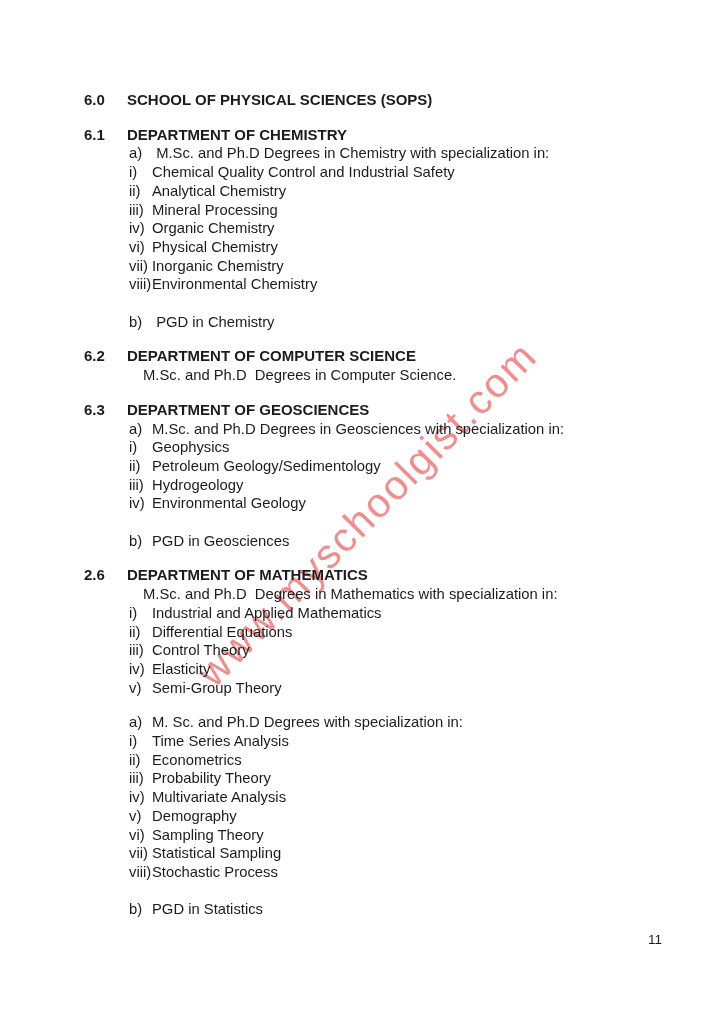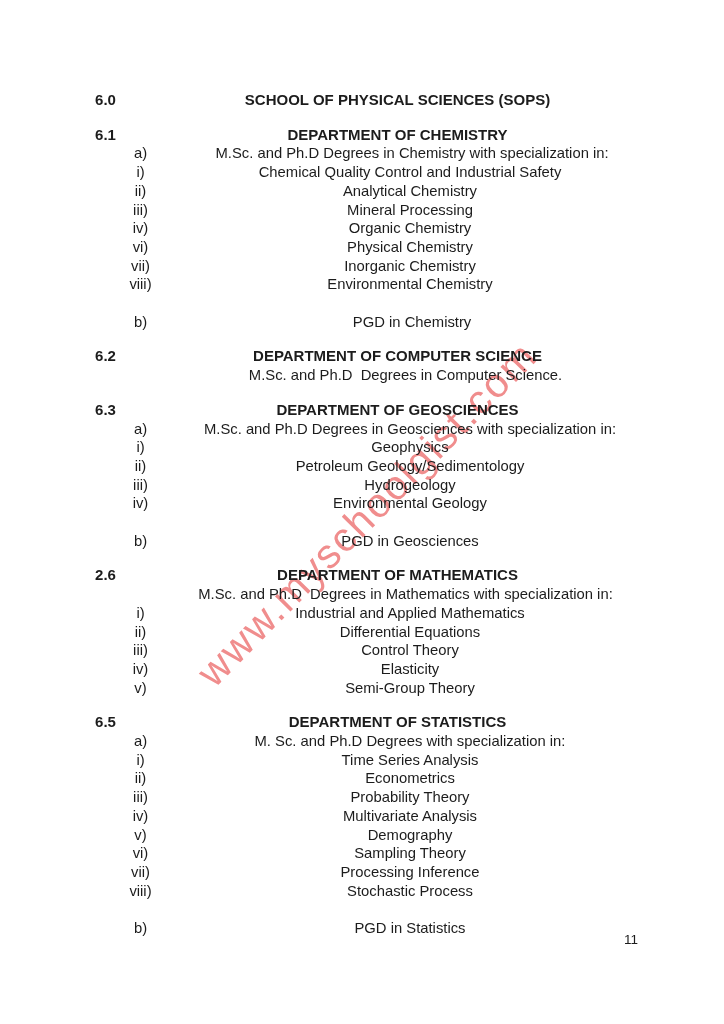--- a/index.html
+++ b/index.html
@@ -24,35 +24,35 @@
     letter-spacing: 2px;
     white-space: nowrap;
     z-index: 0;
     font-weight: normal;
   }
   .content {
     position: relative;
     z-index: 1;
     padding: 91px 56px 0 84px;
   }
-  .section { margin-top: 16px; text-align: center; }
+  .section { margin-top: 16px; }
   .section:first-child { margin-top: 0; }
   .heading-row { display: flex; font-weight: bold; font-size: 15px; }
   .sec-num { flex: 0 0 43px; }
   .sec-title { flex: 1 1 auto; }
   .lines { margin-left: 43px; }
   .line-row { display: flex; }
   .line-row .marker { flex: 0 0 23px; margin-left: 2px; }
   .line-row .text { flex: 1 1 auto; }
   .line-row.intro { margin-left: 16px; }
   .line-row.gap-before { margin-top: 18.7px; }
   .marker, .text, .sec-title { white-space: pre-wrap; }
   .page-number {
     position: absolute;
-    left: 624px;
+    left: 648px;
     top: 931px;
     z-index: 1;
     font-size: 13.5px;
     color: #1c1c1c;
   }
 </style>
 </head>
 <body>
 
 <div class="page" style="color: rgb(28, 28, 28); background: rgb(255, 255, 255);">
@@ -203,24 +203,20 @@
   </div>
 
   <div class="line-row">
     <span class="marker">v)</span>
     <span class="text">Semi-Group Theory</span>
   </div>
 </div>
   </section>
 
   <section class="section">
-    <div class="heading-row">
-      <span class="sec-num">6.5</span>
-      <span class="sec-title">DEPARTMENT OF STATISTICS</span>
-    </div>
     <div class="lines">
   <div class="line-row">
     <span class="marker">a)</span>
     <span class="text">M. Sc. and Ph.D Degrees with specialization in:</span>
   </div>
 
   <div class="line-row">
     <span class="marker">i)</span>
     <span class="text">Time Series Analysis</span>
   </div>
@@ -245,21 +241,21 @@
     <span class="text">Demography</span>
   </div>
 
   <div class="line-row">
     <span class="marker">vi)</span>
     <span class="text">Sampling Theory</span>
   </div>
 
   <div class="line-row">
     <span class="marker">vii)</span>
-    <span class="text">Processing Inference</span>
+    <span class="text">Statistical Sampling</span>
   </div>
 
   <div class="line-row">
     <span class="marker">viii)</span>
     <span class="text">Stochastic Process</span>
   </div>
 
   <div class="line-row gap-before">
     <span class="marker">b)</span>
     <span class="text">PGD in Statistics</span>

